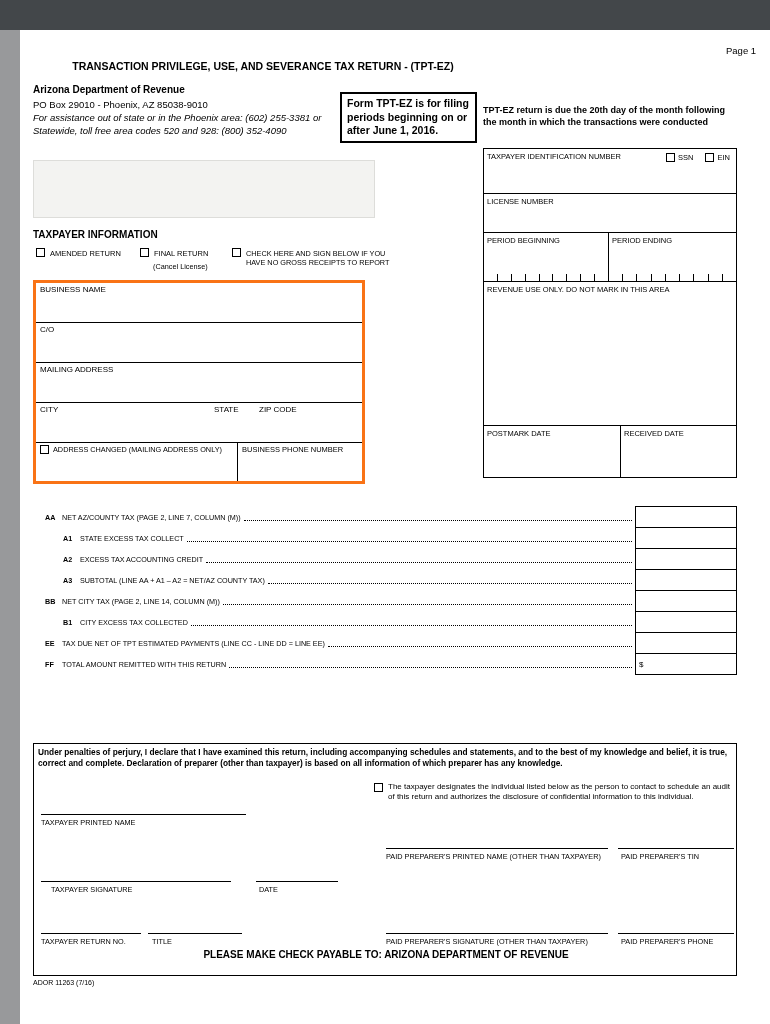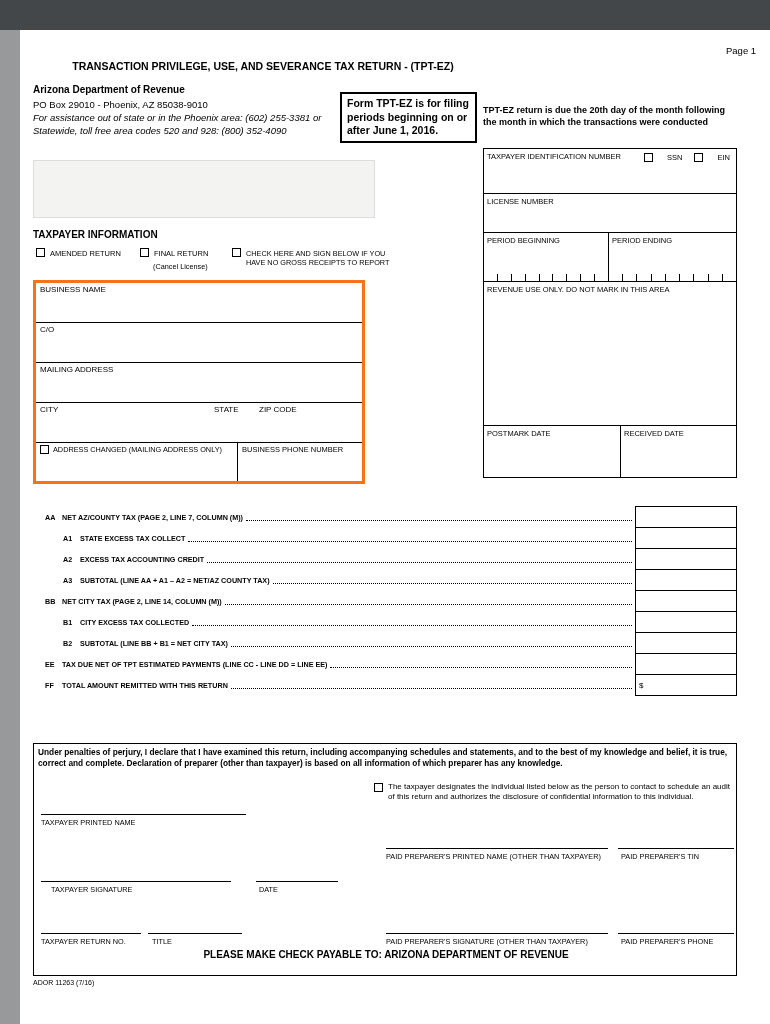--- a/index.html
+++ b/index.html
@@ -25,21 +25,21 @@
   
   .notice { position:absolute; left:340px; top:92px; width:137px; border:2px solid #000; padding:3px 5px; font-weight:bold; font-size:10.5px; line-height:1.3; }
   .due { position:absolute; left:483px; top:104px; width:254px; font-weight:bold; font-size:9px; line-height:1.35; }
 
   
   .idp { position:absolute; left:483px; top:148px; width:254px; border:1px solid #000; background:#fff; }
   .idp-row { position:relative; border-bottom:1px solid #000; }
   .idp-row:last-child { border-bottom:none; }
   .idp-lbl { position:absolute; left:3px; top:3px; font-size:7.5px; white-space:nowrap; }
   .tin-cbs { position:absolute; top:4px; right:6px; display:flex; gap:12px; align-items:center; font-size:7.5px; }
-  .tin-cbs .grp { display:flex; gap:14px; align-items:center; }
+  .tin-cbs .grp { display:flex; gap:3px; align-items:center; }
   .pcells { display:flex; height:100%; }
   .pcell { position:relative; height:100%; }
   .pcell.first { border-right:1px solid #000; }
   .comb { position:absolute; bottom:0; left:0; right:0; height:7px; display:flex; }
   .comb i { flex:1; border-left:1px solid #000; }
   .comb i:first-child { border-left:none; }
 
   
   .graybox { position:absolute; left:33px; top:160px; width:342px; height:58px; background:#f3f3f1; border:1px solid #ddddda; }
 
@@ -49,21 +49,21 @@
   .tinfo-row.last { height:38px; border-bottom:none; padding:0; display:flex; }
   .addr-cell { width:202px; border-right:1px solid #000; display:flex; gap:4px; padding:2px 4px; font-size:7.3px; }
   .phone-cell { flex:1; padding:2px 4px; font-size:7.5px; }
 
   
   .tax-lines { position:absolute; left:45px; top:506px; width:692px; }
   .tax-row { display:flex; align-items:center; height:22px; margin-top:-1px; }
   .tax-row:first-child { margin-top:0; }
   .tax-code { flex:none; width:17px; font-weight:bold; font-size:7.2px; }
   .tax-row.indent .tax-code { margin-left:18px; width:17px; }
-  .tax-lbl { flex:none; font-weight:bold; font-size:7.2px; white-space:nowrap; }
+  .tax-lbl { flex:none; font-weight:normal; font-size:7.2px; white-space:nowrap; }
   .dots { flex:1; margin:0 3px; border-bottom:1px dotted #000; align-self:flex-end; margin-bottom:7px; height:0; }
   .valbox { flex:none; width:102px; height:22px; border:1px solid #000; display:flex; align-items:center; padding-left:3px; font-size:8px; background:#fff; }
 
   
   .decl { position:absolute; left:33px; top:743px; width:704px; height:233px; border:1px solid #000; }
   .perjury { position:absolute; left:4px; top:3px; width:694px; font-weight:bold; font-size:8.3px; line-height:1.3; }
   .designate { position:absolute; left:340px; top:38px; width:358px; display:flex; gap:5px; font-size:8px; line-height:1.3; }
   .sigline { position:absolute; border-top:1px solid #000; height:0; }
   .siglbl { position:absolute; font-size:7.3px; white-space:nowrap; }
   .payable { position:absolute; left:0; top:205px; width:704px; text-align:center; font-weight:bold; font-size:10px; }
@@ -243,28 +243,20 @@
 
     <div class="tax-row indent">
       <span class="tax-code">B1</span>
       <span class="tax-lbl">CITY EXCESS TAX COLLECTED</span>
       <span class="dots"></span>
       <span class="valbox">
           <span></span>
         </span>
     </div>
 
-    <div class="tax-row indent">
-      <span class="tax-code">B2</span>
-      <span class="tax-lbl">SUBTOTAL (LINE BB + B1 = NET CITY TAX)</span>
-      <span class="dots"></span>
-      <span class="valbox">
-          <span></span>
-        </span>
-    </div>
 
 
 
     <div class="tax-row">
       <span class="tax-code">EE</span>
       <span class="tax-lbl">TAX DUE NET OF TPT ESTIMATED PAYMENTS (LINE CC - LINE DD = LINE EE)</span>
       <span class="dots"></span>
       <span class="valbox">
           <span></span>
         </span>

